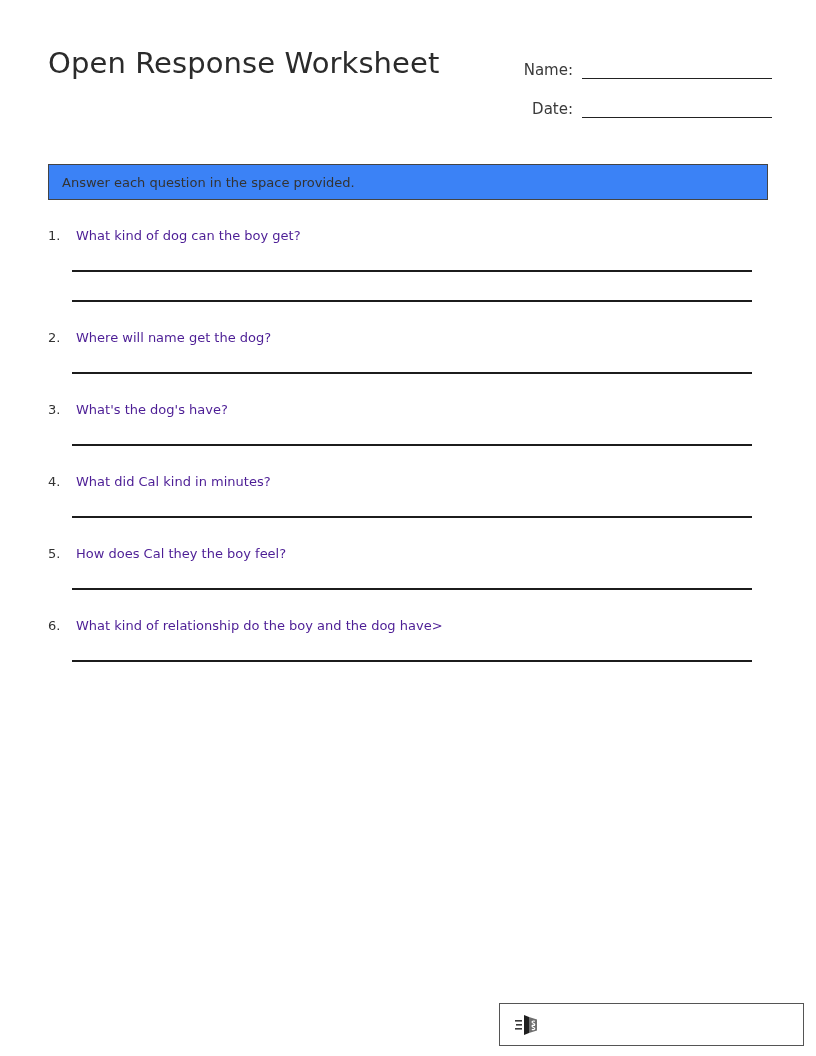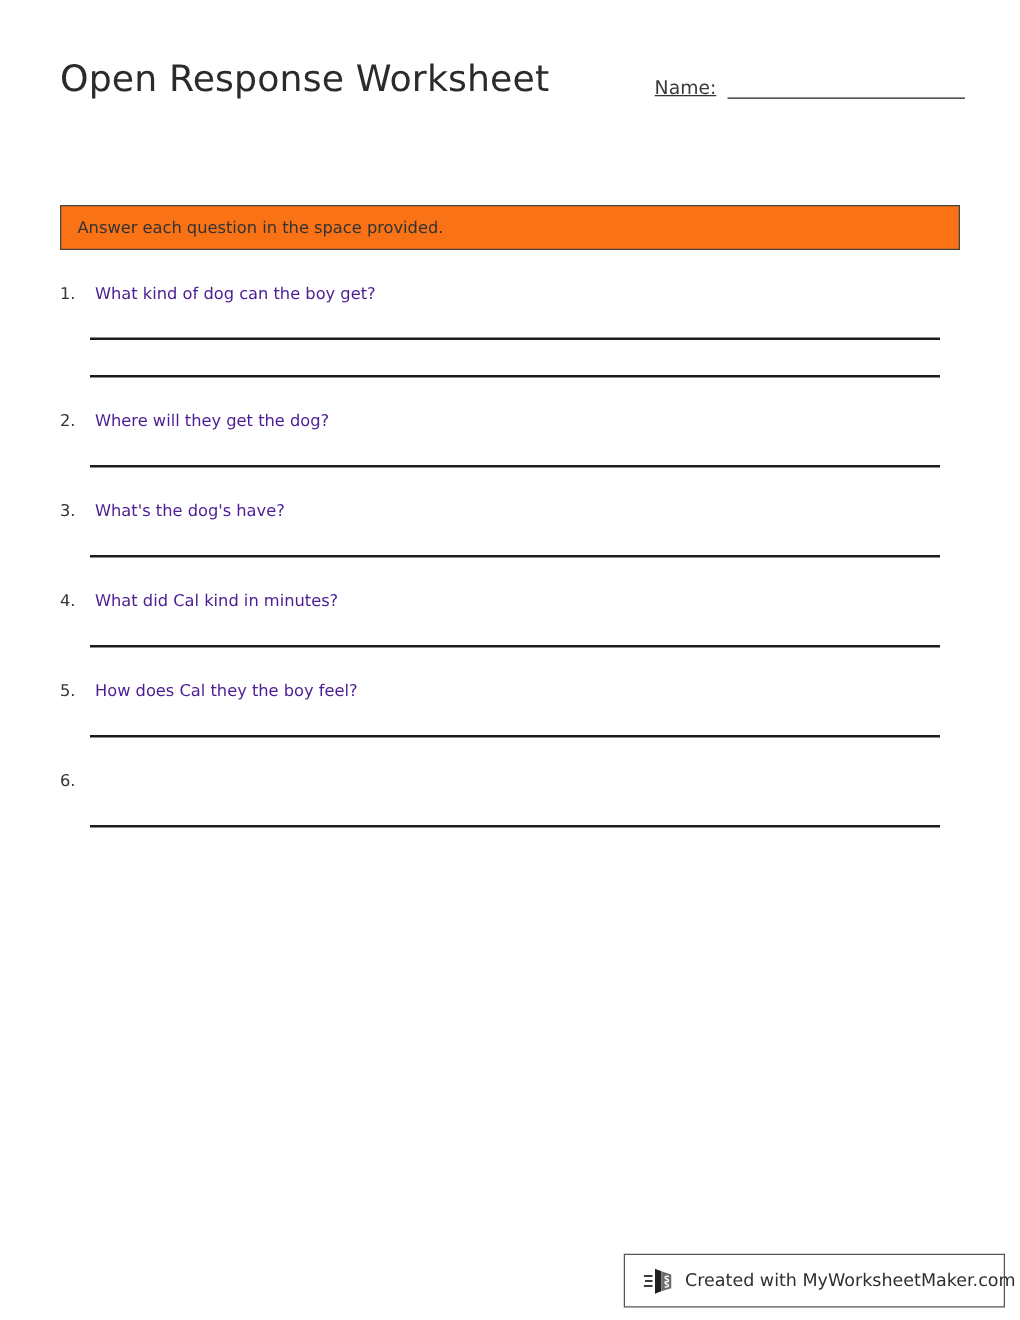--- a/index.html
+++ b/index.html
@@ -40,21 +40,20 @@
     left: 480px;
     top: 50px;
     width: 292px;
   }
   .meta-row {
     display: flex;
     align-items: flex-end;
     justify-content: flex-end;
     height: 29px;
     margin-bottom: 10px;
-    text-decoration: underline;
   }
   .meta-label {
     font-size: 15px;
     color: #3a3a3a;
     line-height: 18px;
     padding-right: 9px;
     white-space: nowrap;
   }
   .meta-rule {
     width: 190px;
@@ -64,21 +63,21 @@
 
   
   .instruction-box {
     position: absolute;
     left: 48px;
     top: 164px;
     width: 720px;
     height: 36px;
     box-sizing: border-box;
     border: 1px solid #444444;
-    background: #f97316;
+    background: #3b82f6;
     display: flex;
     align-items: center;
   }
   .instruction-text {
     padding-left: 13px;
     font-size: 13px;
     color: #333333;
   }
 
   
@@ -154,20 +153,24 @@
 <body>
 
 <div class="header">
   <div class="worksheet-title">Open Response Worksheet</div>
 
   <div class="meta-fields">
     <div class="meta-row">
       <span class="meta-label">Name:</span>
       <span class="meta-rule"></span>
     </div>
+    <div class="meta-row">
+      <span class="meta-label">Date:</span>
+      <span class="meta-rule"></span>
+    </div>
   </div>
 </div>
 
 <div class="instruction-box">
   <span class="instruction-text">Answer each question in the space provided.</span>
 </div>
 
 <div class="questions" id="questions-container">
     <div class="question-block">
       <div class="question-head">
@@ -175,21 +178,21 @@
         <span class="question-text">What kind of dog can the boy get?</span>
       </div>
       <div class="answer-lines">
         <div class="answer-line"></div>
         <div class="answer-line"></div>
       </div>
     </div>
     <div class="question-block">
       <div class="question-head">
         <span class="question-number">2.</span>
-        <span class="question-text">Where will they get the dog?</span>
+        <span class="question-text">Where will name get the dog?</span>
       </div>
       <div class="answer-lines">
         <div class="answer-line"></div>
       </div>
     </div>
     <div class="question-block">
       <div class="question-head">
         <span class="question-number">3.</span>
         <span class="question-text">What's the dog's have?</span>
       </div>
@@ -211,20 +214,21 @@
         <span class="question-number">5.</span>
         <span class="question-text">How does Cal they the boy feel?</span>
       </div>
       <div class="answer-lines">
         <div class="answer-line"></div>
       </div>
     </div>
     <div class="question-block">
       <div class="question-head">
         <span class="question-number">6.</span>
+        <span class="question-text">What kind of relationship do the boy and the dog have&gt;</span>
       </div>
       <div class="answer-lines">
         <div class="answer-line"></div>
       </div>
     </div>
   </div>
 
 <div class="footer-badge">
   <svg class="badge-logo" viewBox="0 0 26 24">
     <g fill="#3a3a3a">
@@ -232,14 +236,13 @@
       <rect x="1" y="11" width="6" height="1.6"></rect>
       <rect x="0" y="15" width="7" height="1.6"></rect>
     </g>
     <path d="M9 2 L14 4 L14 20 L9 22 Z" fill="#1f1f1f"></path>
     <path d="M14 4 L22 6.5 L22 17.5 L14 20 Z" fill="#6e6e6e"></path>
     <g stroke="#ffffff" stroke-width="1.1" fill="none">
       <path d="M20 8.2 C17 7.4 16 9.4 18.4 10.2 C20.8 11 19.8 13 16.8 12.2"></path>
       <path d="M20 12.4 C17 11.6 16 13.6 18.4 14.4 C20.8 15.2 19.8 17.2 16.8 16.4"></path>
     </g>
   </svg>
-  <span class="badge-text">Created with MyWorksheetMaker.com</span>
 </div>
 
 </body></html>

